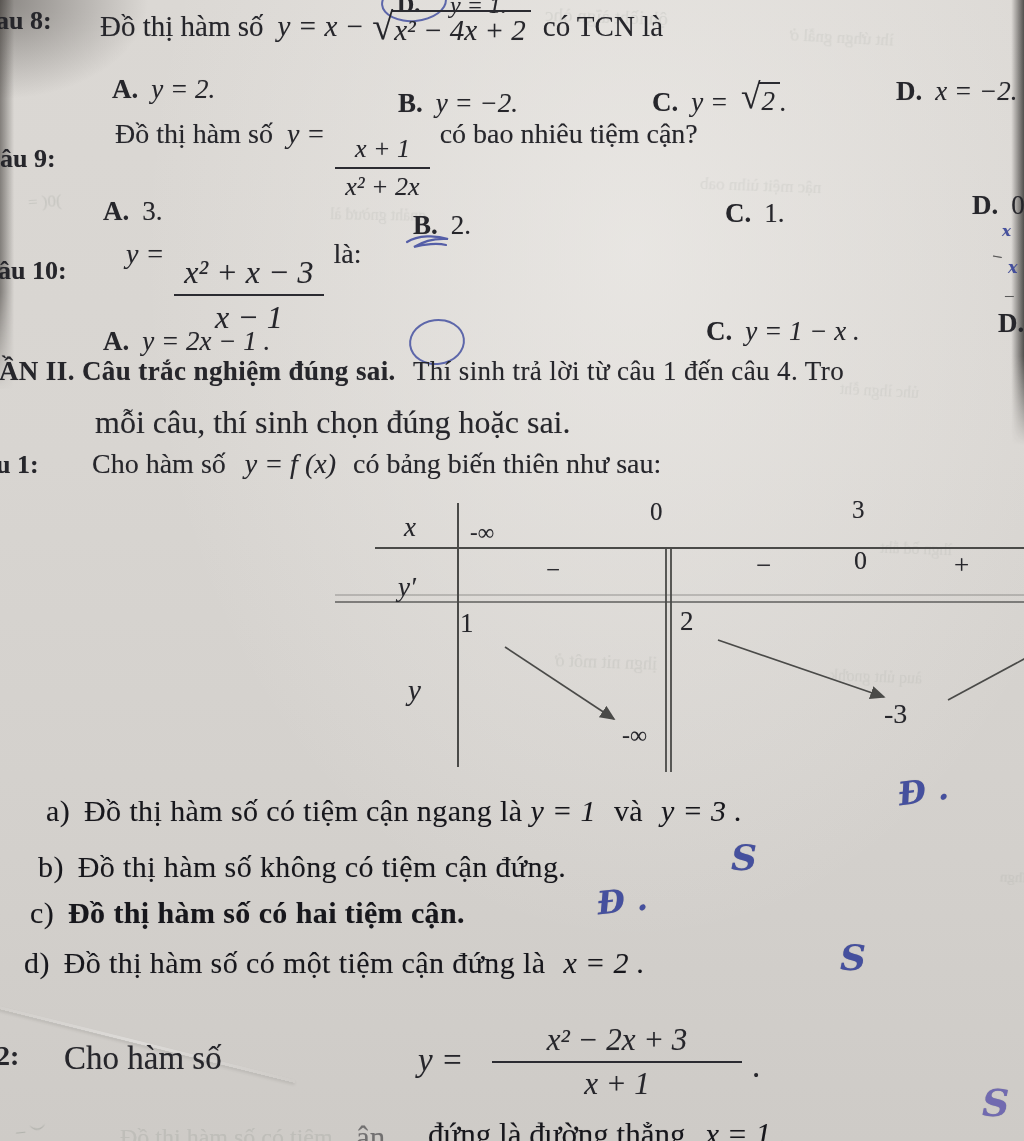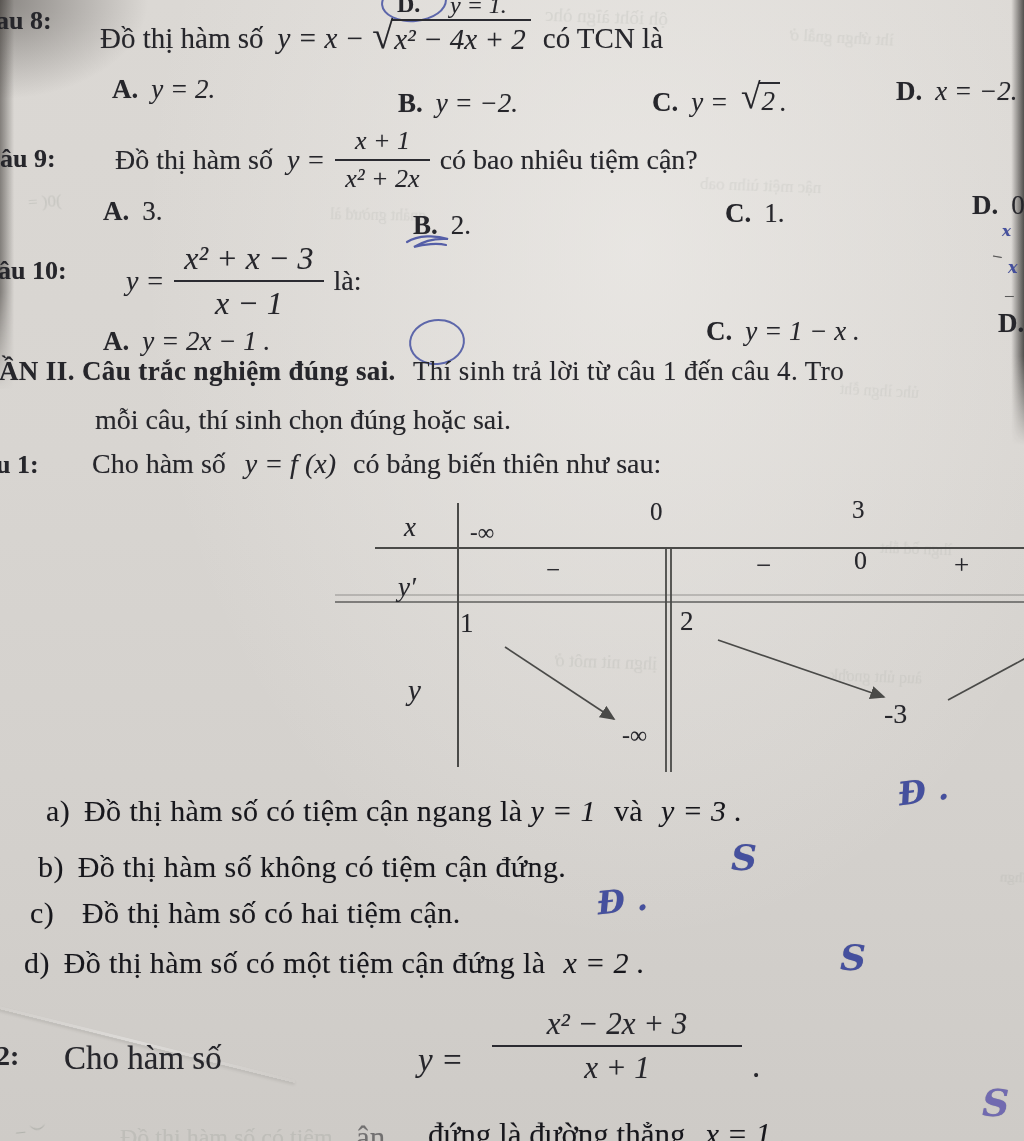--- a/index.html
+++ b/index.html
@@ -5,23 +5,23 @@
   html,body{margin:0;padding:0;background:#b9b6b2;}
   .page{position:relative;width:1024px;height:1141px;overflow:hidden;
     color:#26262b;font-family:"Liberation Serif","DejaVu Serif",serif;
     background:
       radial-gradient(ellipse at 62% 22%, rgba(242,240,237,.6), rgba(242,240,237,0) 55%),
       linear-gradient(to bottom, #dbd8d4, #d8d5d1 40%, #d3d0cc 75%, #cecbc7);}
   .page span{text-shadow:0 0 .7px rgba(35,35,40,.32);}
   .abs{position:absolute;white-space:nowrap;}
   .b{font-weight:bold;}
   .m{font-style:italic;}
-  .stem{position:absolute;display:flex;align-items:center;white-space:nowrap;}
+  .stem{position:absolute;display:flex;align-items:flex-start;white-space:nowrap;}
   .opt .v{margin-left:13px;}
-  .frac{display:inline-block;text-align:center;vertical-align:middle;margin:0 10px;}
+  .frac{display:inline-block;text-align:center;vertical-align:middle;margin:16px 10px;}
   .frac .fr-n{display:block;padding:0 10px 3px;}
   .frac .fr-d{display:block;border-top:2.4px solid #2b2b31;padding:3px 10px 0;}
   .sqrt{display:inline-flex;align-items:flex-start;}
   .sqrt .rad{font-size:1.32em;line-height:1;font-style:normal;transform:translateY(-3px);margin-right:-2px;}
   .sqrt .und{border-top:2.2px solid #2b2b31;padding:2px 5px 0 3px;}
   .pen{color:rgba(60,72,158,.9);font-family:"DejaVu Serif",serif;font-style:italic;font-weight:bold;}
   .pen2{color:rgba(106,99,181,.85);}
   .pen-ellipse{position:absolute;border:2.4px solid rgba(60,72,158,.8);border-radius:50%;}
   .gm{color:#565656;}
   .tt{position:absolute;white-space:nowrap;}
@@ -144,21 +144,21 @@
     <span class="b">C.</span><span class="v m">y = 1 − x .</span>
   </span>
   <span class="abs opt" style="left:998px;top:308px;font-size:27px;">
     <span class="b">D.</span>
   </span>
 
   <div class="abs" style="left:-12px;top:356px;font-size:27px;letter-spacing:.4px;">
     <span class="b">IẦN II. Câu trắc nghiệm đúng sai.</span>
     <span style="margin-left:10px;">Thí sinh trả lời từ câu 1 đến câu 4. Tro</span>
   </div>
-  <span class="abs" style="left:95px;top:404px;font-size:28px;">mỗi câu, thí sinh chọn đúng hoặc sai.</span>
+  <span class="abs" style="left:95px;top:404px;font-size:32px;">mỗi câu, thí sinh chọn đúng hoặc sai.</span>
 
   <span class="abs b" style="left:-4px;top:450px;font-size:26px;">u 1:</span>
   <div class="abs" style="left:92px;top:448px;font-size:28px;">
     <span>Cho hàm số</span>
     <span class="m" style="margin:0 10px 0 12px;">y = f (x)</span>
     <span>có bảng biến thiên như sau:</span>
   </div>
 
   <svg class="abs" style="left:333px;top:495px;" width="691" height="290" viewBox="0 0 691 290">
     <defs>
@@ -201,21 +201,21 @@
   <span class="abs pen" style="left:898px;top:772px;font-size:32px;transform:rotate(-8deg);">Đ .</span>
 
   <div class="abs" style="left:38px;top:850px;font-size:30px;letter-spacing:.4px;color:#17171c;">
     <span>b)</span>
     <span style="margin-left:6px;">Đồ thị hàm số không có tiệm cận đứng.</span>
   </div>
   <span class="abs pen" style="left:731px;top:836px;font-size:36px;">S</span>
 
   <div class="abs" style="left:30px;top:896px;font-size:30px;letter-spacing:.4px;color:#17171c;">
     <span>c)</span>
-    <span style="margin-left:20px;">Đồ thị hàm số có hai tiệm cận.</span>
+    <span style="margin-left:6px;font-weight:bold;">Đồ thị hàm số có hai tiệm cận.</span>
   </div>
   <span class="abs pen" style="left:597px;top:882px;font-size:32px;transform:rotate(-6deg);">Đ .</span>
 
   <div class="abs" style="left:24px;top:946px;font-size:30px;letter-spacing:.4px;color:#17171c;">
     <span>d)</span>
     <span style="margin-left:6px;">Đồ thị hàm số có một tiệm cận đứng là</span>
     <span class="m" style="margin-left:10px;">x = 2 .</span>
   </div>
   <span class="abs pen" style="left:840px;top:936px;font-size:36px;">S</span>
 

